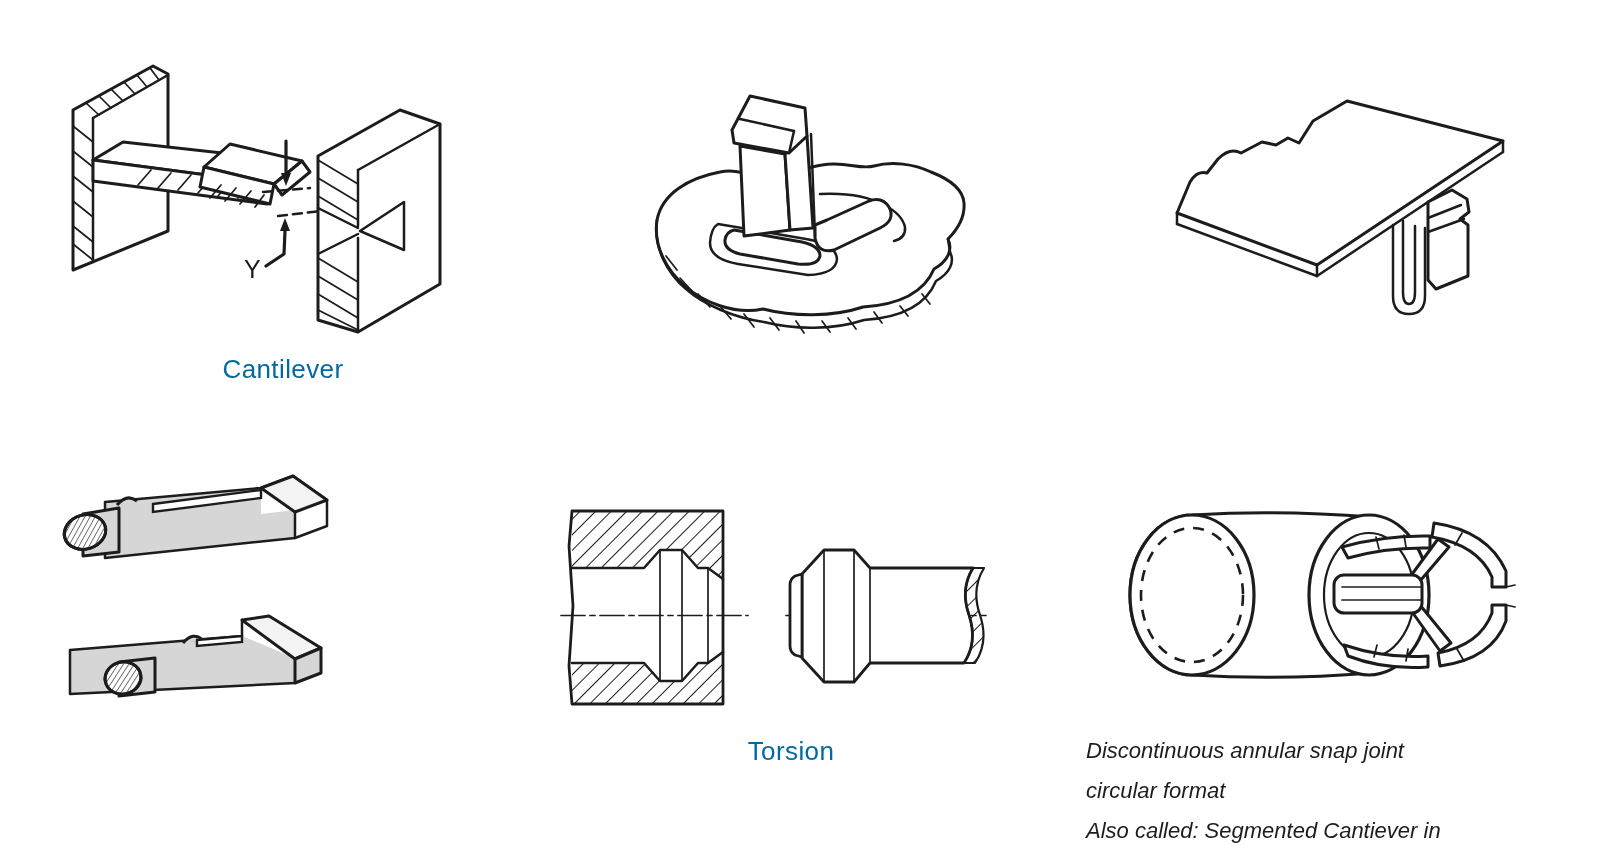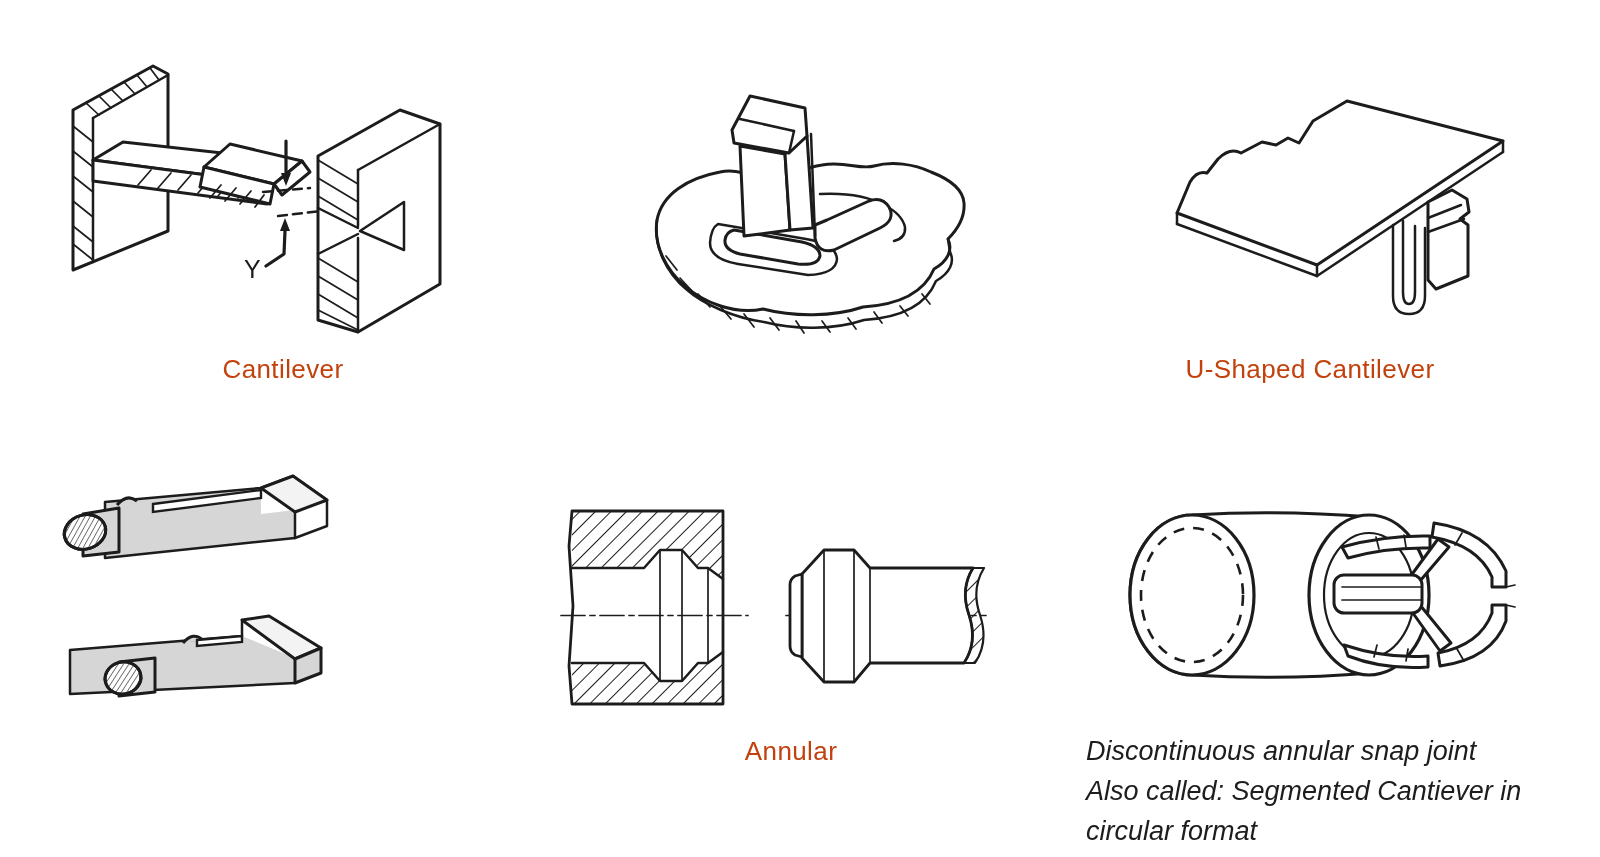--- a/index.html
+++ b/index.html
@@ -1,20 +1,20 @@
 <!DOCTYPE html>
 <html><head>
 <meta charset="utf-8">
 <style>
   html,body{margin:0;padding:0;background:#ffffff;}
   .canvas{position:relative;width:1600px;height:857px;background:#ffffff;overflow:hidden;
           font-family:"Liberation Sans",sans-serif;}
   .fig{position:absolute;}
-  .cap{position:absolute;font-size:26px;letter-spacing:.4px;color:#c2410c;text-align:center;white-space:nowrap;}
-  .cap3{position:absolute;font-size:27px;font-style:italic;color:#1d1d1d;text-align:left;line-height:40px;}
+  .cap{position:absolute;font-size:26px;letter-spacing:.4px;color:#0369a1;text-align:center;white-space:nowrap;}
+  .cap3{position:absolute;font-size:22px;font-style:italic;color:#1d1d1d;text-align:left;line-height:40px;}
   svg .o  {fill:#ffffff;stroke:#1c1c1c;stroke-width:3;stroke-linejoin:round;stroke-linecap:round;}
   svg .o2 {fill:none;stroke:#1c1c1c;stroke-width:2.5;stroke-linejoin:round;stroke-linecap:round;}
   svg .th {fill:none;stroke:#1c1c1c;stroke-width:1.7;stroke-linecap:round;}
   svg .gy {fill:#d6d6d6;stroke:#1c1c1c;stroke-width:3;stroke-linejoin:round;}
   svg .lt {fill:#f3f3f3;stroke:#1c1c1c;stroke-width:3;stroke-linejoin:round;}
   svg .nf {fill:none;stroke:#1c1c1c;stroke-width:3.2;stroke-linejoin:round;stroke-linecap:round;}
   svg text{font-family:"Liberation Sans",sans-serif;}
 </style>
 </head>
 <body>
@@ -225,21 +225,20 @@
       <line x1="340" y1="60" x2="333" y2="72"></line>
       <line x1="252" y1="184" x2="255" y2="172"></line>
         <line x1="284" y1="188" x2="286" y2="176"></line>
       <line x1="342" y1="188" x2="335" y2="176"></line>
       <line x1="384" y1="114" x2="393" y2="112"></line>
         <line x1="384" y1="132" x2="393" y2="134"></line>
     </g>
   </svg>
 
   <div class="cap" style="left:100px;top:354px;width:366px">Cantilever</div>
-  <div class="cap" style="left:1127px;top:354px;width:366px">U-Shaped Cantilever</div>
-  <div class="cap" style="left:608px;top:736px;width:366px">Annular</div>
+  <div class="cap" style="left:608px;top:736px;width:366px">Torsion</div>
   <div class="cap3" style="left:1086px;top:731px;width:480px">
     <div>Discontinuous annular snap joint</div>
+    <div>circular format</div>
     <div>Also called: Segmented Cantiever in</div>
-    <div>circular format</div>
   </div>
 
 </div>
 
 </body></html>

